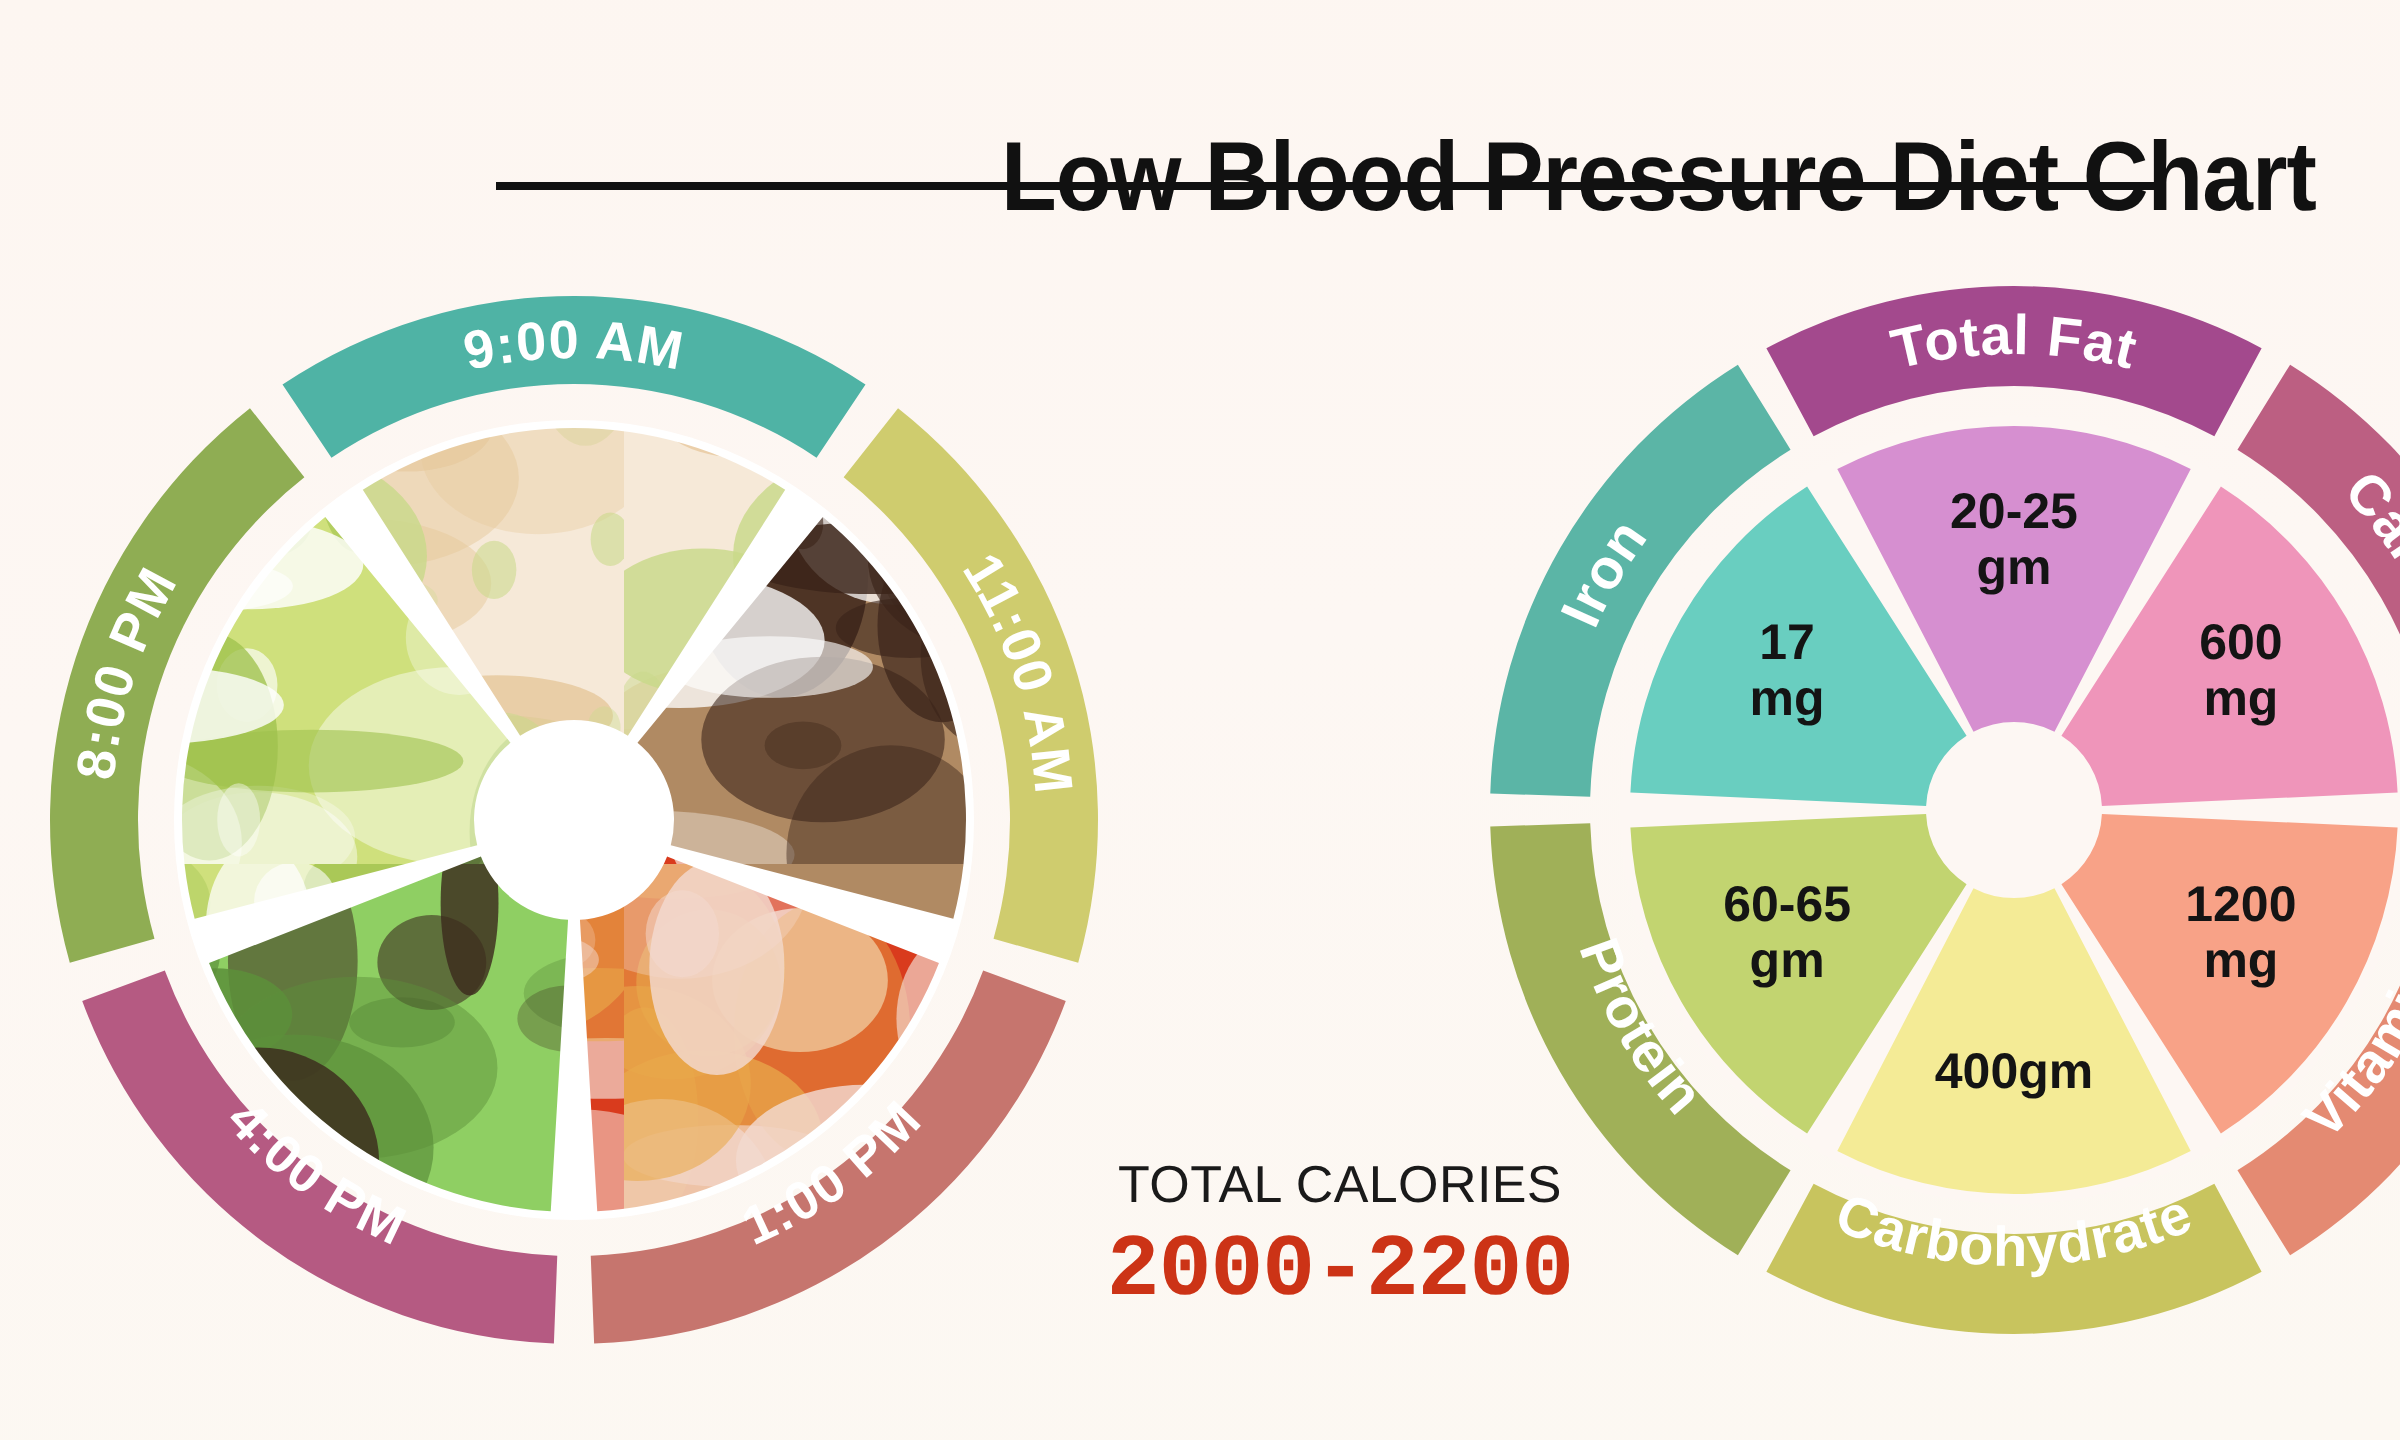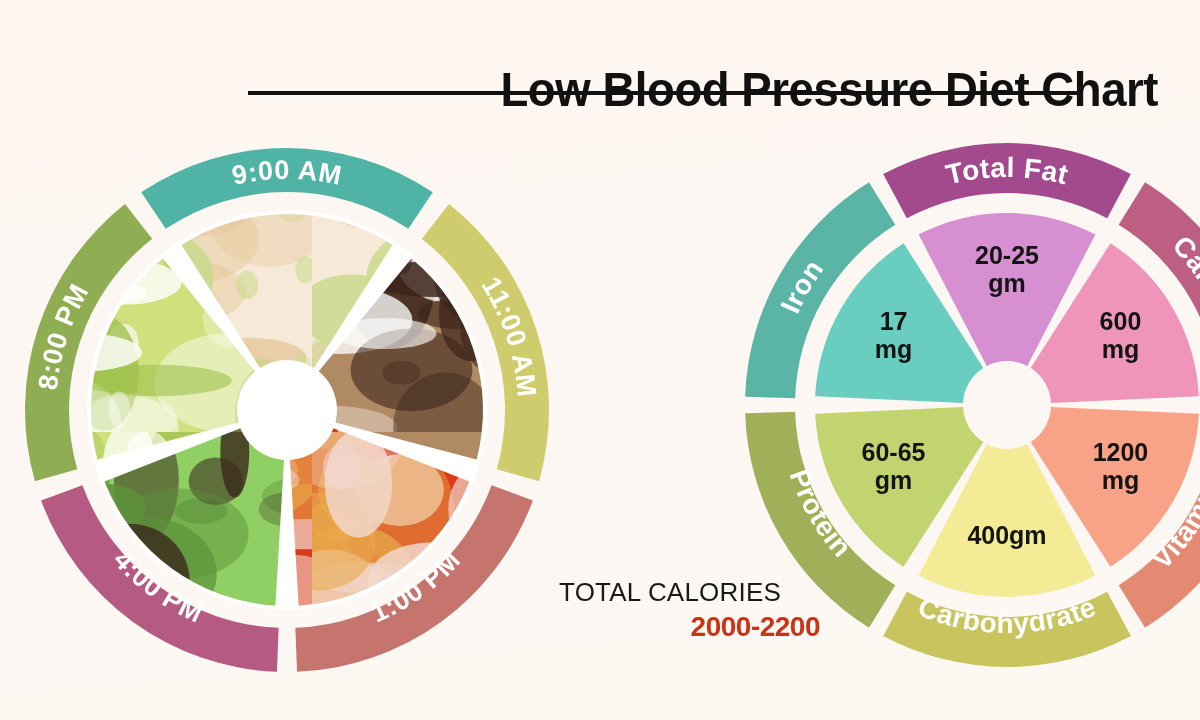--- a/index.html
+++ b/index.html
@@ -97,27 +97,26 @@
     letter-spacing: 0.2px;
     line-height: 1.12;
   }
   .cal-sub {
     font-family: "Liberation Sans", sans-serif;
     font-size: 23px;
     color: #1a1a1a;
     line-height: 1.3;
   }
   .cal-value {
-    font-family: Liberation Sans, sans-serif;
-    font-size: 28px;
+    font-family: Liberation Mono, monospace;
+    font-size: 44px;
     font-weight: bold;
     color: #cc3316;
     letter-spacing: -0.5px;
     margin-top: 4px;
-    text-align: right;
   }
 </style>
 </head>
 <body>
 
 <div id="root">
 
   <div class="title-wrap">
     <div class="title">Low Blood Pressure Diet Chart</div>
   </div>

